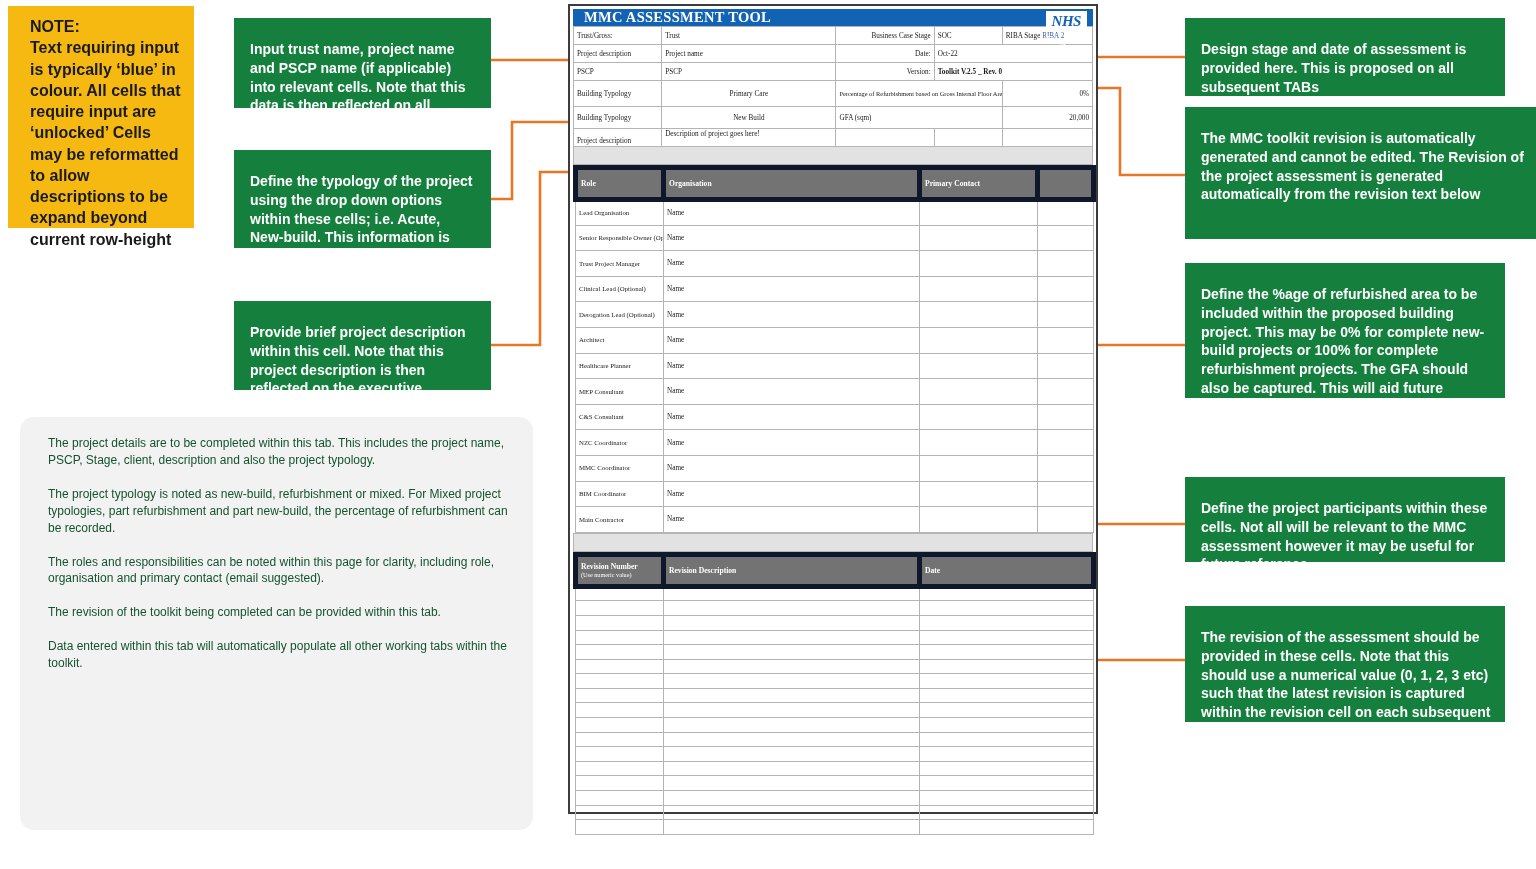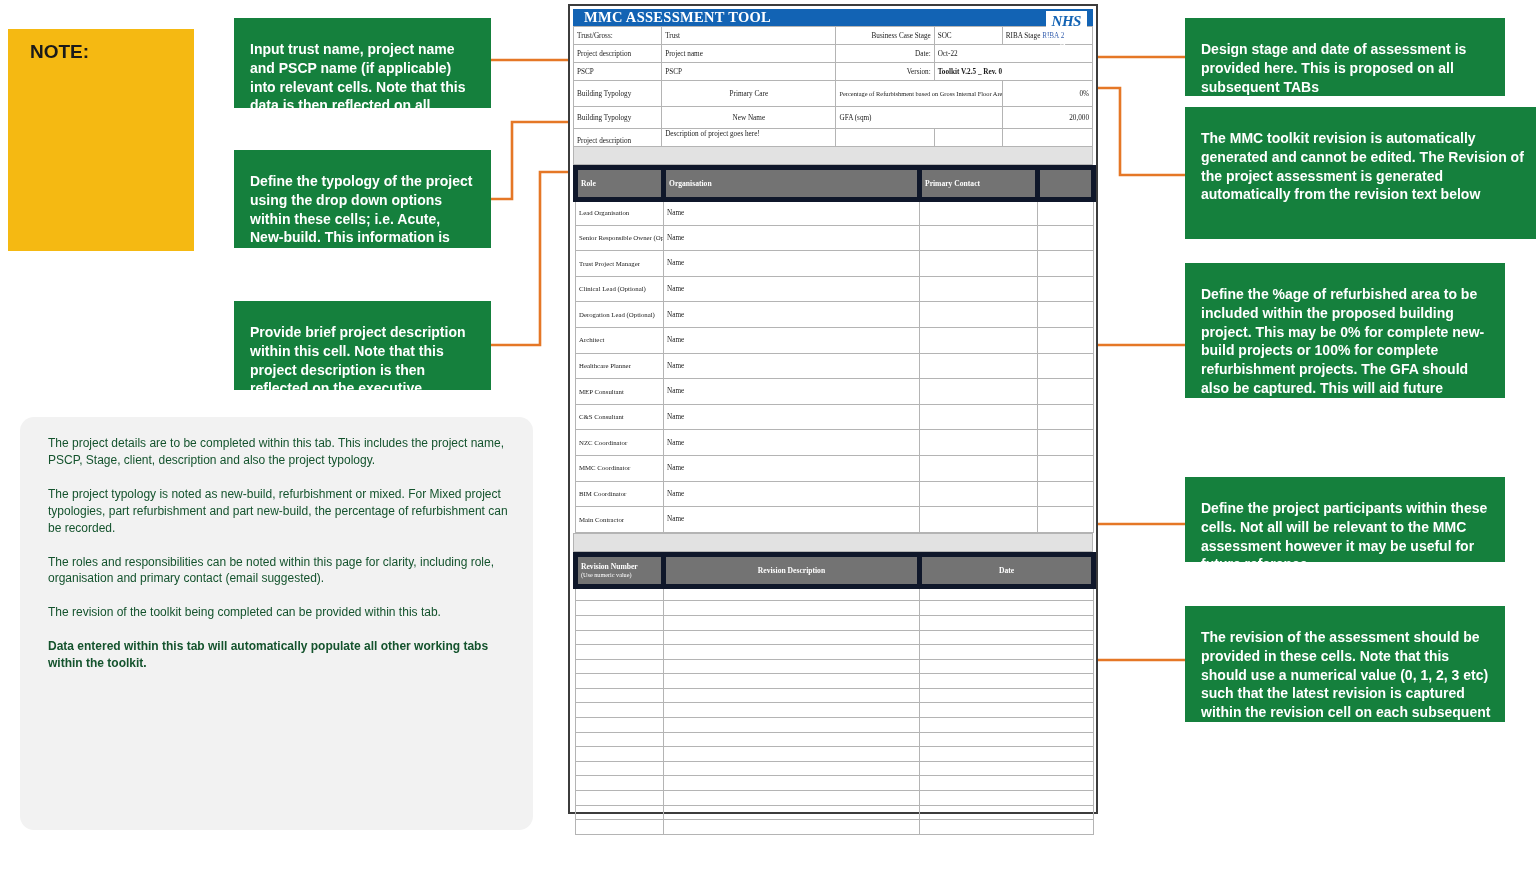--- a/index.html
+++ b/index.html
@@ -9,24 +9,24 @@
     font-family: "Liberation Sans", sans-serif;
     overflow: hidden;
   }
   #stage { position: relative; width: 1536px; height: 869px; }
 
   
   #connectors { position: absolute; left: 0; top: 0; width: 1536px; height: 869px; pointer-events: none; }
 
   
   .note-box {
-    position: absolute; left: 8px; top: 29px; width: 186px; height: 222px;
+    position: absolute; left: 8px; top: 6px; width: 186px; height: 222px;
     background: #F5B912; color: #1a1a1a;
     padding: 10px 12px 8px 22px;
-    font-size: 19px; line-height: 1.33; font-weight: 700;
+    font-size: 16px; line-height: 1.33; font-weight: 700;
   }
   .note-title { font-weight: 700; }
 
   
   .anno {
     position: absolute; background: #15803d; color: #ffffff;
     font-size: 14px; line-height: 1.34; font-weight: 700;
     padding: 22px 14px 10px 16px;
   }
   .anno.pad-top { padding-top: 22px; }
@@ -42,21 +42,21 @@
   #anno-revision  { left: 1185px; top: 606px; width: 320px; height: 116px; }
 
   
   .body-box {
     position: absolute; left: 20px; top: 417px; width: 513px; height: 413px;
     background: #F2F2F2; border-radius: 14px;
     padding: 18px 24px 10px 28px;
     color: #14532d; font-size: 12px; line-height: 1.41;
   }
   .body-box p { margin-bottom: 17px; }
-  .body-box p:last-child { margin-bottom: 0; font-weight: bold; }
+  .body-box p:last-child { margin-bottom: 0; }
 
   
   .sheet {
     position: absolute; left: 568px; top: 4px; width: 530px; height: 810px;
     background: #ffffff; border: 2px solid #3c3c3c;
     display: flex; flex-direction: column; font-family: Liberation Serif, serif;
   }
   .sheet-inner { padding: 3px; display:flex; flex-direction:column; height:100%; }
 
   
@@ -92,21 +92,21 @@
   .wrap { white-space: normal; line-height: 1.12; }
 
   .spacer-row td { background: #E2E2E2; border: 1px solid #E2E2E2; height: 9px; }
   .blank-tall td { height: 62px; vertical-align: top; }
 
   
   tr.bluehead td {
     background: #737373; color:#ffffff; font-weight:700; font-size: 7.6px;
     border: 5px solid #0f172a; height: 32px;
   }
-  tr.bluehead td.ctr { text-align: center; }
+  tr.bluehead td.ctr { }
   .rev-sub { font-weight: 400; font-size: 6.2px; display:block; }
 
   tr.role td { height: 25.6px; }
   tr.revrow td { height: 14.6px; }
 
   .grey-end td { background:#E2E2E2; border:1px solid #E2E2E2; height: 9px; }
 </style>
 </head>
 <body>
 
@@ -130,20 +130,21 @@
       <circle cx="1005" cy="57" r="12"></circle>
       <circle cx="1005" cy="88" r="12"></circle>
       <circle cx="1008" cy="122" r="12"></circle>
       <circle cx="828" cy="524" r="12"></circle>
       <circle cx="630" cy="660" r="12"></circle>
     </g>
   </svg>
 
   <div class="note-box">
     <div class="note-title">NOTE:</div>
+    <div>Text requiring input is typically ‘blue’ in colour. All cells that require input are ‘unlocked’ Cells may be reformatted to allow descriptions to be expand beyond current row-height</div>
   </div>
 
   <div class="anno" id="anno-input">Input trust name, project name and PSCP name (if applicable) into relevant cells. Note that this data is then reflected on all subsequent TABs</div>
   <div class="anno" id="anno-typology">Define the typology of the project using the drop down options within these cells; i.e. Acute, New-build. This information is captured within the Executive Summary TAB</div>
   <div class="anno" id="anno-desc">Provide brief project description within this cell. Note that this project description is then reflected on the executive summary TAB</div>
 
   <div class="anno" id="anno-stage">Design stage and date of assessment is provided here. This is proposed on all subsequent TABs</div>
   <div class="anno pad-top" id="anno-revauto">The MMC toolkit revision is automatically generated and cannot be edited. The Revision of the project assessment is generated automatically from the revision text below</div>
   <div class="anno" id="anno-refurb">Define the %age of refurbished area to be included within the proposed building project. This may be 0% for complete new-build projects or 100% for complete refurbishment projects. The GFA should also be captured. This will aid future benchmarking</div>
   <div class="anno" id="anno-particip">Define the project participants within these cells. Not all will be relevant to the MMC assessment however it may be useful for future reference</div>
@@ -199,21 +200,21 @@
           <td colspan="2" style="font-weight:700">Toolkit V.2.5 _ Rev. 0</td>
         </tr>
         <tr style="height:26px">
           <td class="lbl">Building Typology</td>
           <td class="bold-c">Primary Care</td>
           <td class="wrap" colspan="2" style="font-size:6.4px">Percentage of Refurbishment based on Gross Internal Floor Area (GIFA)</td>
           <td class="val-blue-r">0%</td>
         </tr>
         <tr style="height:22px">
           <td class="lbl">Building Typology</td>
-          <td class="bold-c">New Name</td>
+          <td class="bold-c">New Build</td>
           <td colspan="2">GFA (sqm)</td>
           <td class="val-blue-r">20,000</td>
         </tr>
         <tr class="blank-tall">
           <td class="lbl" style="vertical-align:bottom">Project description</td>
           <td class="val-blue" style="vertical-align:top">Description of project goes here!</td>
           <td></td>
           <td></td>
           <td></td>
         </tr>

